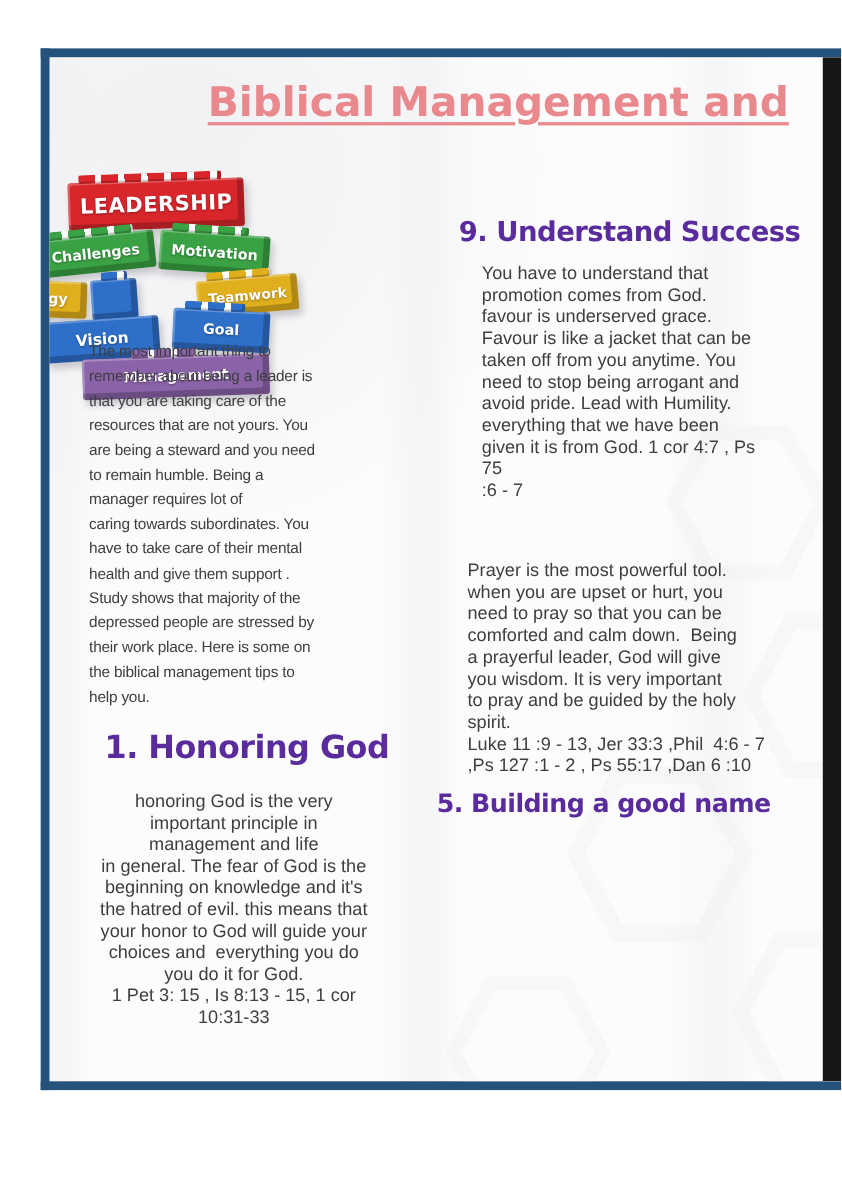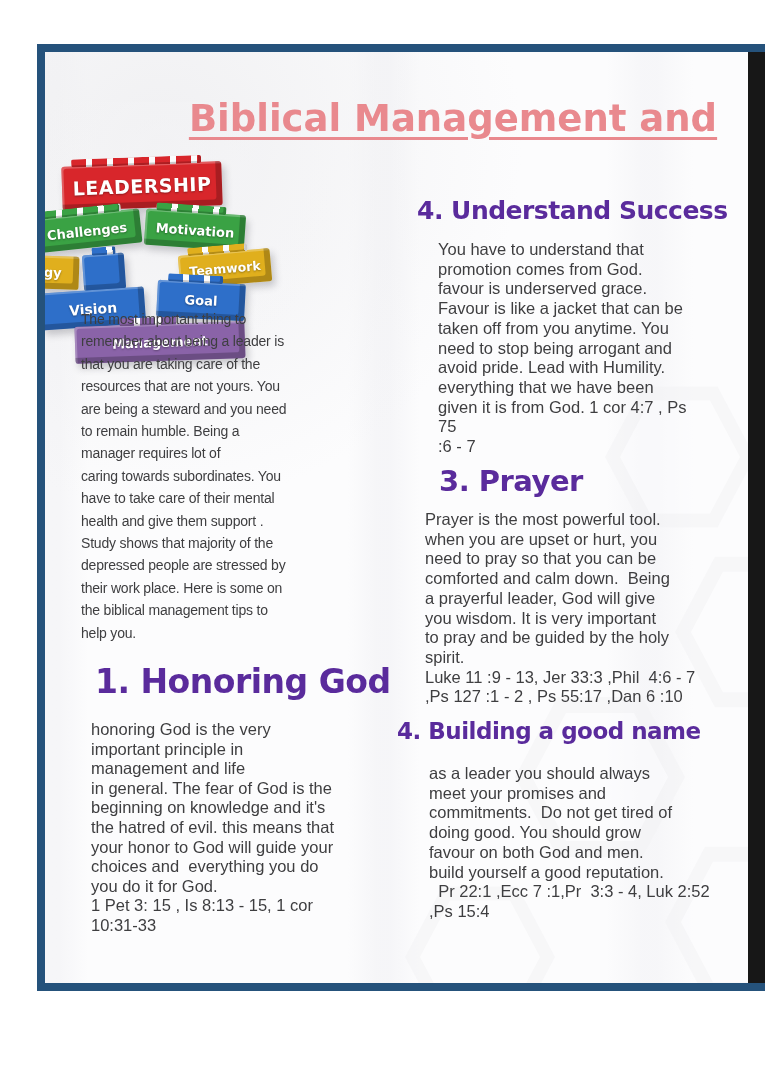--- a/index.html
+++ b/index.html
@@ -27,21 +27,21 @@
   .hex .hole { position:absolute; left:10%; top:10%; right:10%; bottom:10%; background:#fcfcfd;
     clip-path:polygon(25% 3%, 75% 3%, 100% 50%, 75% 97%, 25% 97%, 0 50%); }
 
   
   .title {
     position:absolute; left:118px; top:18px; width:580px; text-align:center; z-index:2;
     font-family:"DejaVu Sans", sans-serif; font-weight:800;
     color:var(--title-pink,#e9898e); font-size:37px; line-height:46px; letter-spacing:0px;
   }
   .title span { display:block; white-space:nowrap; text-decoration:underline;
-    text-decoration-thickness:3px; text-underline-offset:6px;margin-top:26px; }
+    text-decoration-thickness:3px; text-underline-offset:6px; }
 
   
   .lego { position:absolute; left:-8px; top:50px; width:300px; height:268px; z-index:1; }
   .lego-bg { position:absolute; inset:0;
     background:radial-gradient(ellipse at 45% 40%, #f4f4f6 0%, rgba(244,244,246,0) 70%); }
   .blk {
     position:absolute; display:flex; align-items:center; justify-content:center;
     color:#fff; font-family:"DejaVu Sans", sans-serif; font-weight:800;
     border-radius:3px; z-index:2;
     box-shadow: inset -6px -6px 0 rgba(0,0,0,.22), inset 2px 2px 0 rgba(255,255,255,.25), 3px 5px 7px rgba(60,60,70,.25);
@@ -67,25 +67,25 @@
   .b-management { left:38px; top:222px; width:170px; height:37px; font-size:13px; transform:rotate(-2deg); }
 
   
   .body-text { position:absolute; white-space:pre-wrap; color:#3e3e40; z-index:2; }
   .intro { left:36px; top:256px; font-size:14px; line-height:22.4px; letter-spacing:-0.2px; }
   .sec-heading {
     position:absolute; z-index:2; white-space:nowrap;
     font-family:"DejaVu Sans", sans-serif; font-weight:800;
     color:var(--heading-purple,#5a2b9c); letter-spacing:-0.5px;
   }
-  .h-honoring { left:50px;  top:610px; font-size:33px; }
+  .h-honoring { left:50px;  top:610px; font-size:29px; }
   .h-success  { left:372px; top:144px; font-size:25px; }
   .h-prayer   { left:394px; top:412px; font-size:29px; }
   .h-goodname { left:352px; top:666px; font-size:23px; }
-  .t-honoring { left:46px;  top:668px; font-size:16.5px; line-height:19.6px; }
+  .t-honoring { left:46px;  top:668px; font-size:16.5px; line-height:19.6px;text-align:center; }
   .t-success  { left:393px; top:188px; font-size:16.5px; line-height:19.7px; }
   .t-prayer   { left:380px; top:458px; font-size:16.5px; line-height:19.7px; }
   .t-goodname { left:384px; top:712px; font-size:16.5px; line-height:19.7px; }
 </style>
 </head>
 <body>
 
 <div class="canvas">
   <div class="page">
     <div class="inner">
@@ -169,51 +169,42 @@
 management and life
 in general. The fear of God is the
 beginning on knowledge and it's
 the hatred of evil. this means that
 your honor to God will guide your
 choices and  everything you do
 you do it for God.
 1 Pet 3: 15 , Is 8:13 - 15, 1 cor
 10:31-33</div>
 
-      <div class="sec-heading h-success">4. Understand Success</div>
+      <div class="sec-heading h-success">9. Understand Success</div>
       <div class="body-text t-success">You have to understand that
 promotion comes from God.
 favour is underserved grace.
 Favour is like a jacket that can be
 taken off from you anytime. You
 need to stop being arrogant and
 avoid pride. Lead with Humility.
 everything that we have been
 given it is from God. 1 cor 4:7 , Ps
 75
 :6 - 7</div>
 
-      <div class="sec-heading h-prayer">3. Prayer</div>
       <div class="body-text t-prayer">Prayer is the most powerful tool.
 when you are upset or hurt, you
 need to pray so that you can be
 comforted and calm down.  Being
 a prayerful leader, God will give
 you wisdom. It is very important
 to pray and be guided by the holy
 spirit.
 Luke 11 :9 - 13, Jer 33:3 ,Phil  4:6 - 7
 ,Ps 127 :1 - 2 , Ps 55:17 ,Dan 6 :10</div>
 
-      <div class="sec-heading h-goodname">4. Building a good name</div>
-      <div class="body-text t-goodname">as a leader you should always
-meet your promises and
-commitments.  Do not get tired of
-doing good. You should grow
-favour on both God and men.
-build yourself a good reputation.
-  Pr 22:1 ,Ecc 7 :1,Pr  3:3 - 4, Luk 2:52
-,Ps 15:4</div>
+      <div class="sec-heading h-goodname">5. Building a good name</div>
 
     </div>
     <div class="black-strip"></div>
   </div>
 </div>
 
 </body></html>

